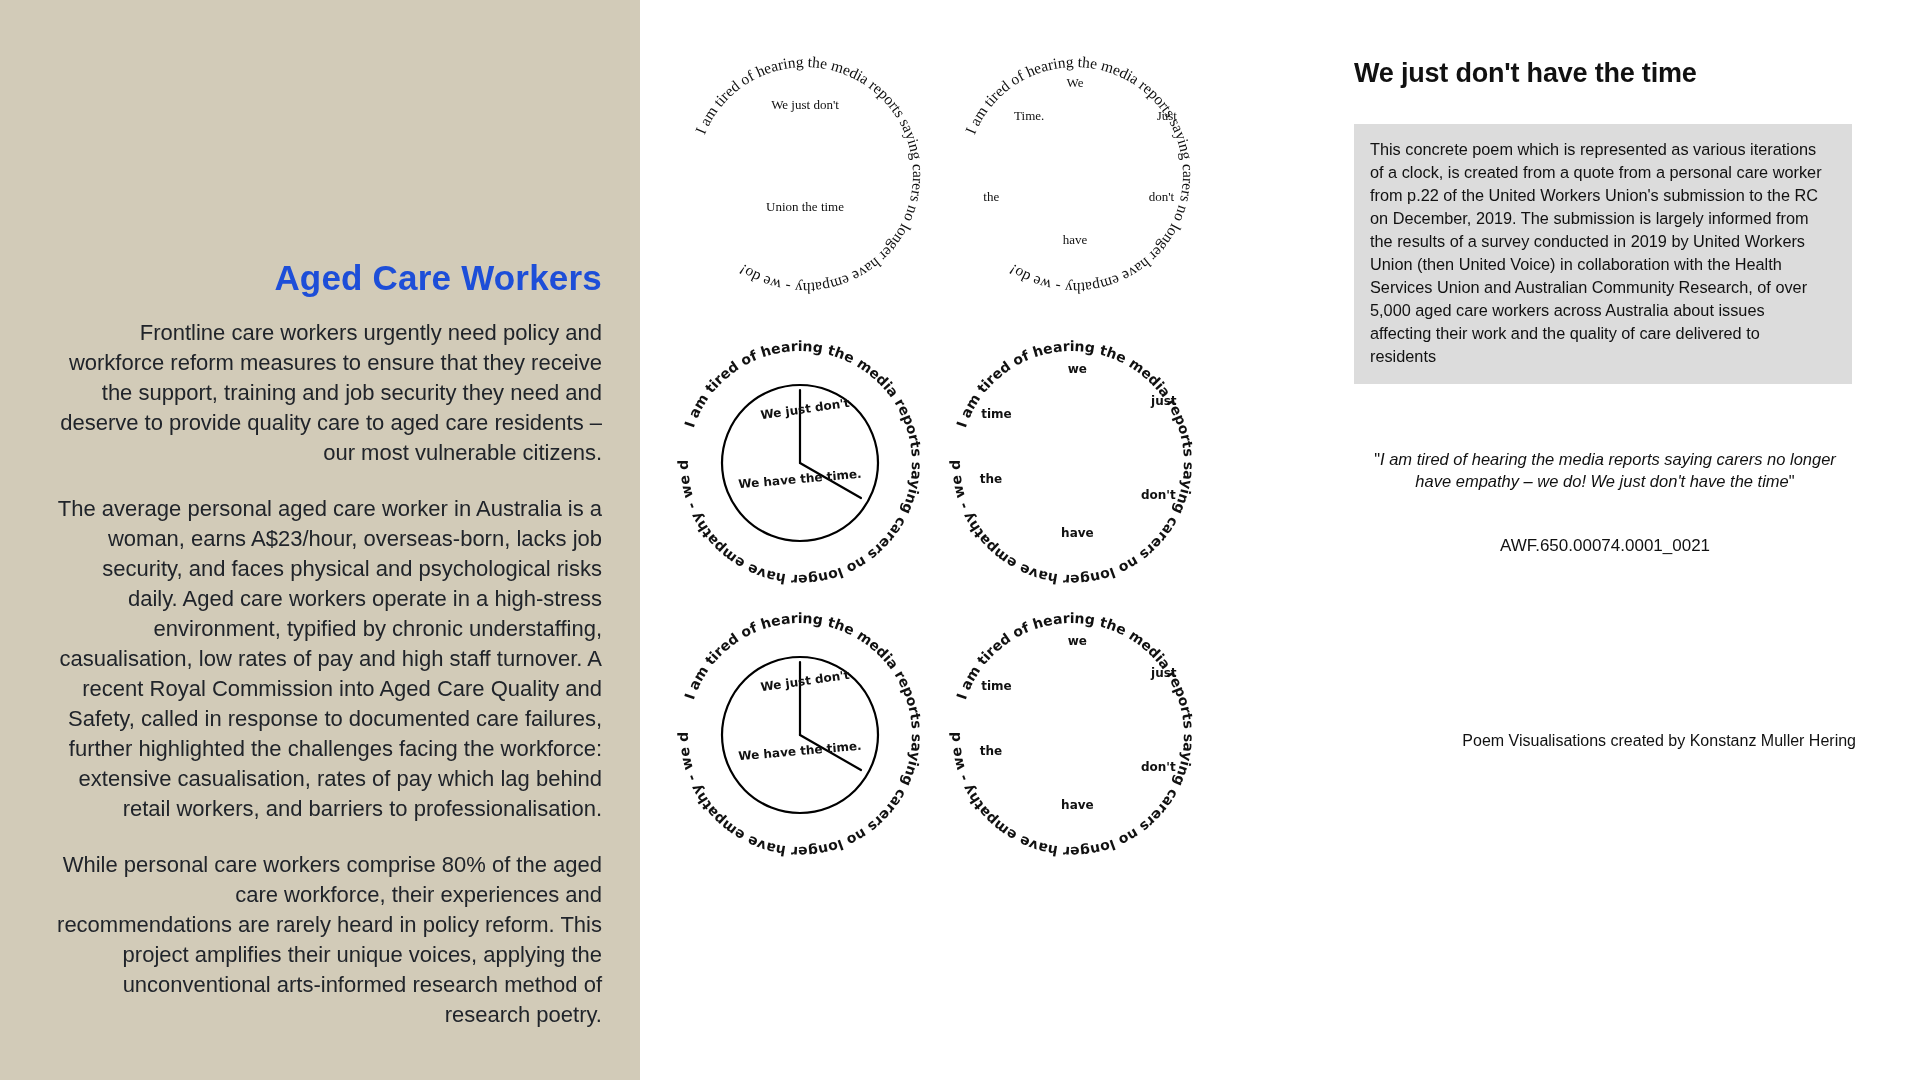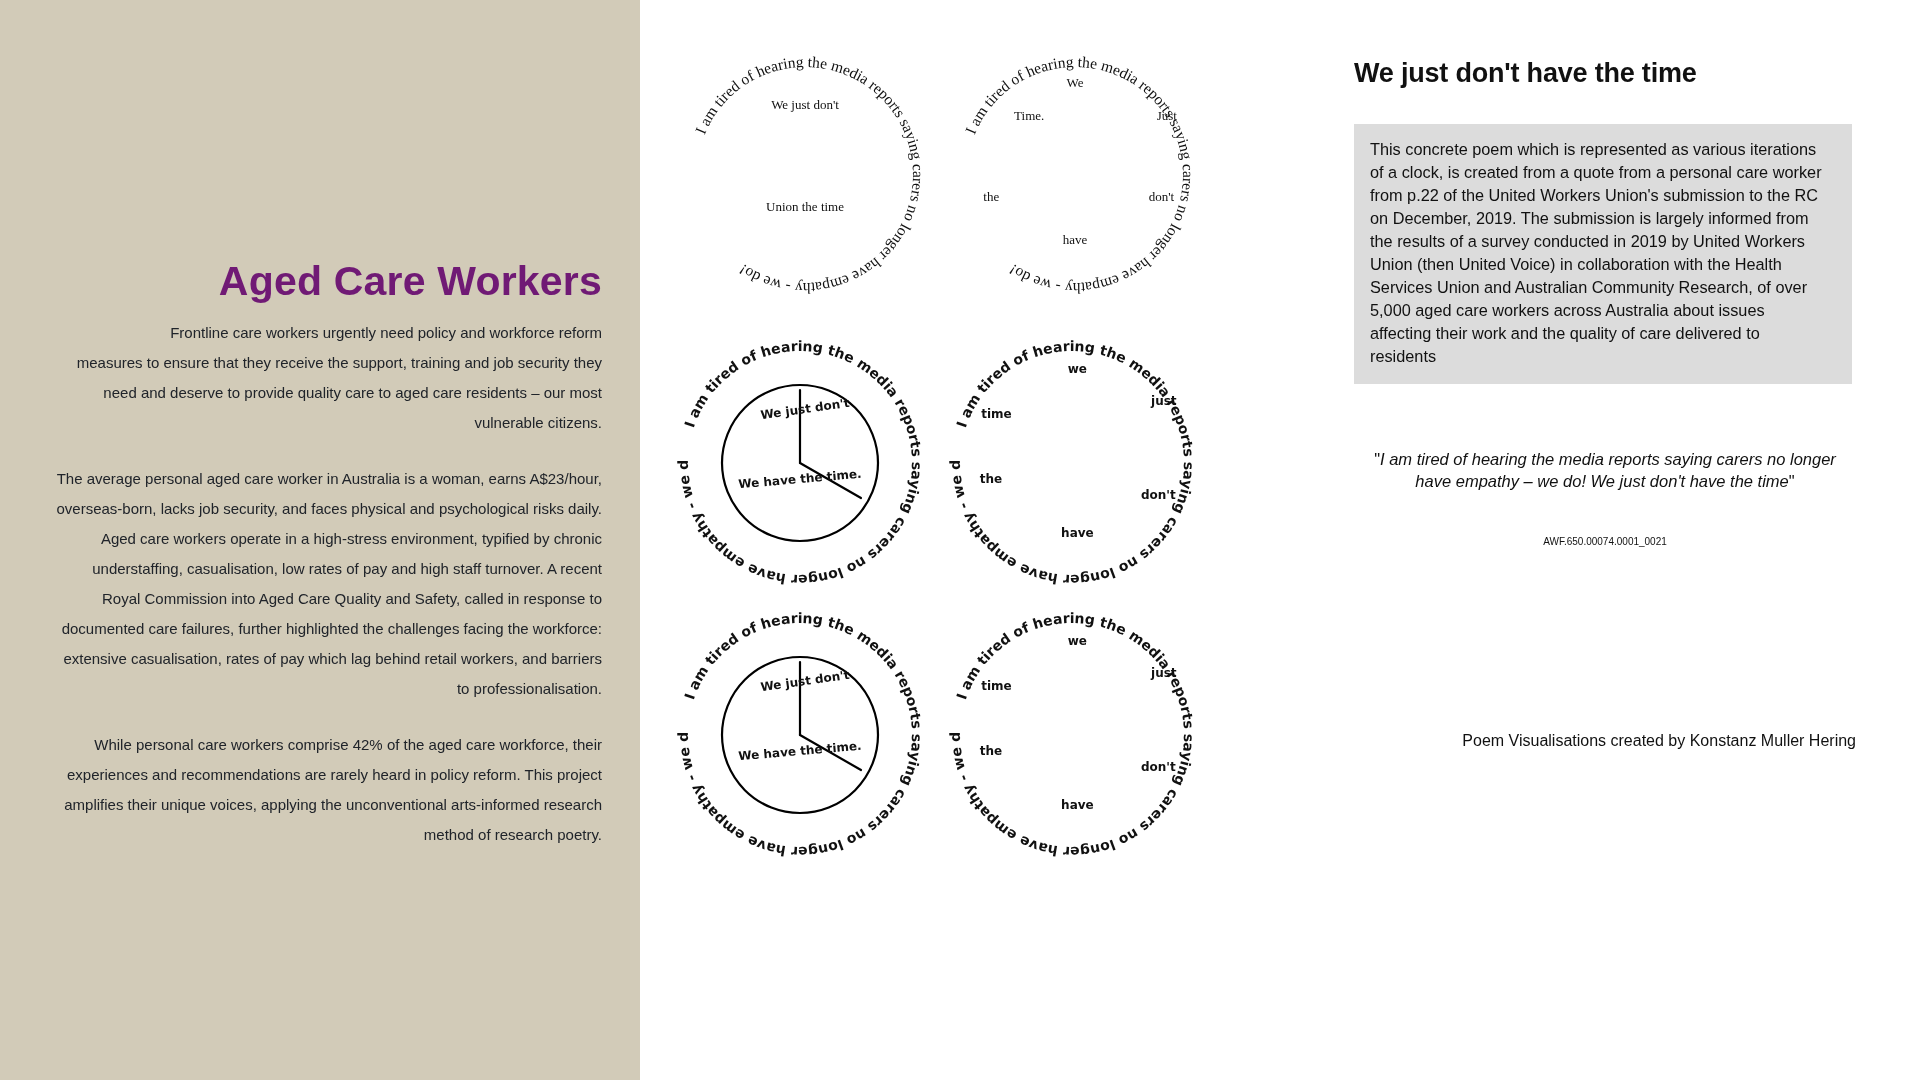--- a/index.html
+++ b/index.html
@@ -25,32 +25,32 @@
     background: #d2cbb8;
     box-sizing: border-box;
     padding: 0 38px;
   }
   #left-title {
     position: absolute;
     top: 258px;
     right: 38px;
     left: 38px;
     text-align: right;
-    font-size: 41px;
+    font-size: 35px;
     font-weight: bold;
-    color: #701a75;
+    color: #1d4ed8;
     letter-spacing: .2px;
   }
   #left-body {
     position: absolute;
     top: 318px;
     left: 55px;
     right: 38px;
     text-align: right;
-    font-size: 15px;
+    font-size: 22px;
     line-height: 30px;
     color: #20242a;
   }
   #left-body p {
     margin: 0 0 26px 0;
     text-indent: 0;
   }
   #left-body p:first-child { text-indent: 54px; }
 
   
@@ -145,41 +145,41 @@
     line-height: 22px;
     color: #111;
   }
   #quote em { font-style: italic; }
   #ref-id {
     position: absolute;
     top: 536px;
     left: 30px;
     width: 470px;
     text-align: center;
-    font-size: 10px;
+    font-size: 17px;
     color: #111;
   }
   #credit {
     position: absolute;
     bottom: 32px;
     right: 14px;
     font-size: 16px;
     color: #111;
     margin-top: 16px;
   }
 </style>
 </head>
 <body>
 
 <div id="left-panel">
   <div id="left-title">Aged Care Workers</div>
   <div id="left-body">
     <p>Frontline care workers urgently need policy and workforce reform measures to ensure that they receive the support, training and job security they need and deserve to provide quality care to aged care residents – our most vulnerable citizens.</p>
     <p>The average personal aged care worker in Australia is a woman, earns A$23/hour, overseas-born, lacks job security, and faces physical and psychological risks daily. Aged care workers operate in a high-stress environment, typified by chronic understaffing, casualisation, low rates of pay and high staff turnover. A recent Royal Commission into Aged Care Quality and Safety, called in response to documented care failures, further highlighted the challenges facing the workforce: extensive casualisation, rates of pay which lag behind retail workers, and barriers to professionalisation.</p>
-    <p>While personal care workers comprise 42% of the aged care workforce, their experiences and recommendations are rarely heard in policy reform. This project amplifies their unique voices, applying the unconventional arts-informed research method of research poetry.</p>
+    <p>While personal care workers comprise 80% of the aged care workforce, their experiences and recommendations are rarely heard in policy reform. This project amplifies their unique voices, applying the unconventional arts-informed research method of research poetry.</p>
   </div>
 </div>
 
 <div id="art-area">
 
   <div class="clock serif" id="clock-1" style="left:30px; top:40px;">
     <svg class="rim rimtext" viewBox="0 0 270 270">
       <defs>
           <path id="rimpath1" d="M 135,135 m -108,0 a 108,108 0 1,1 216,0 a 108,108 0 1,1 -216,0"></path>
         </defs>

